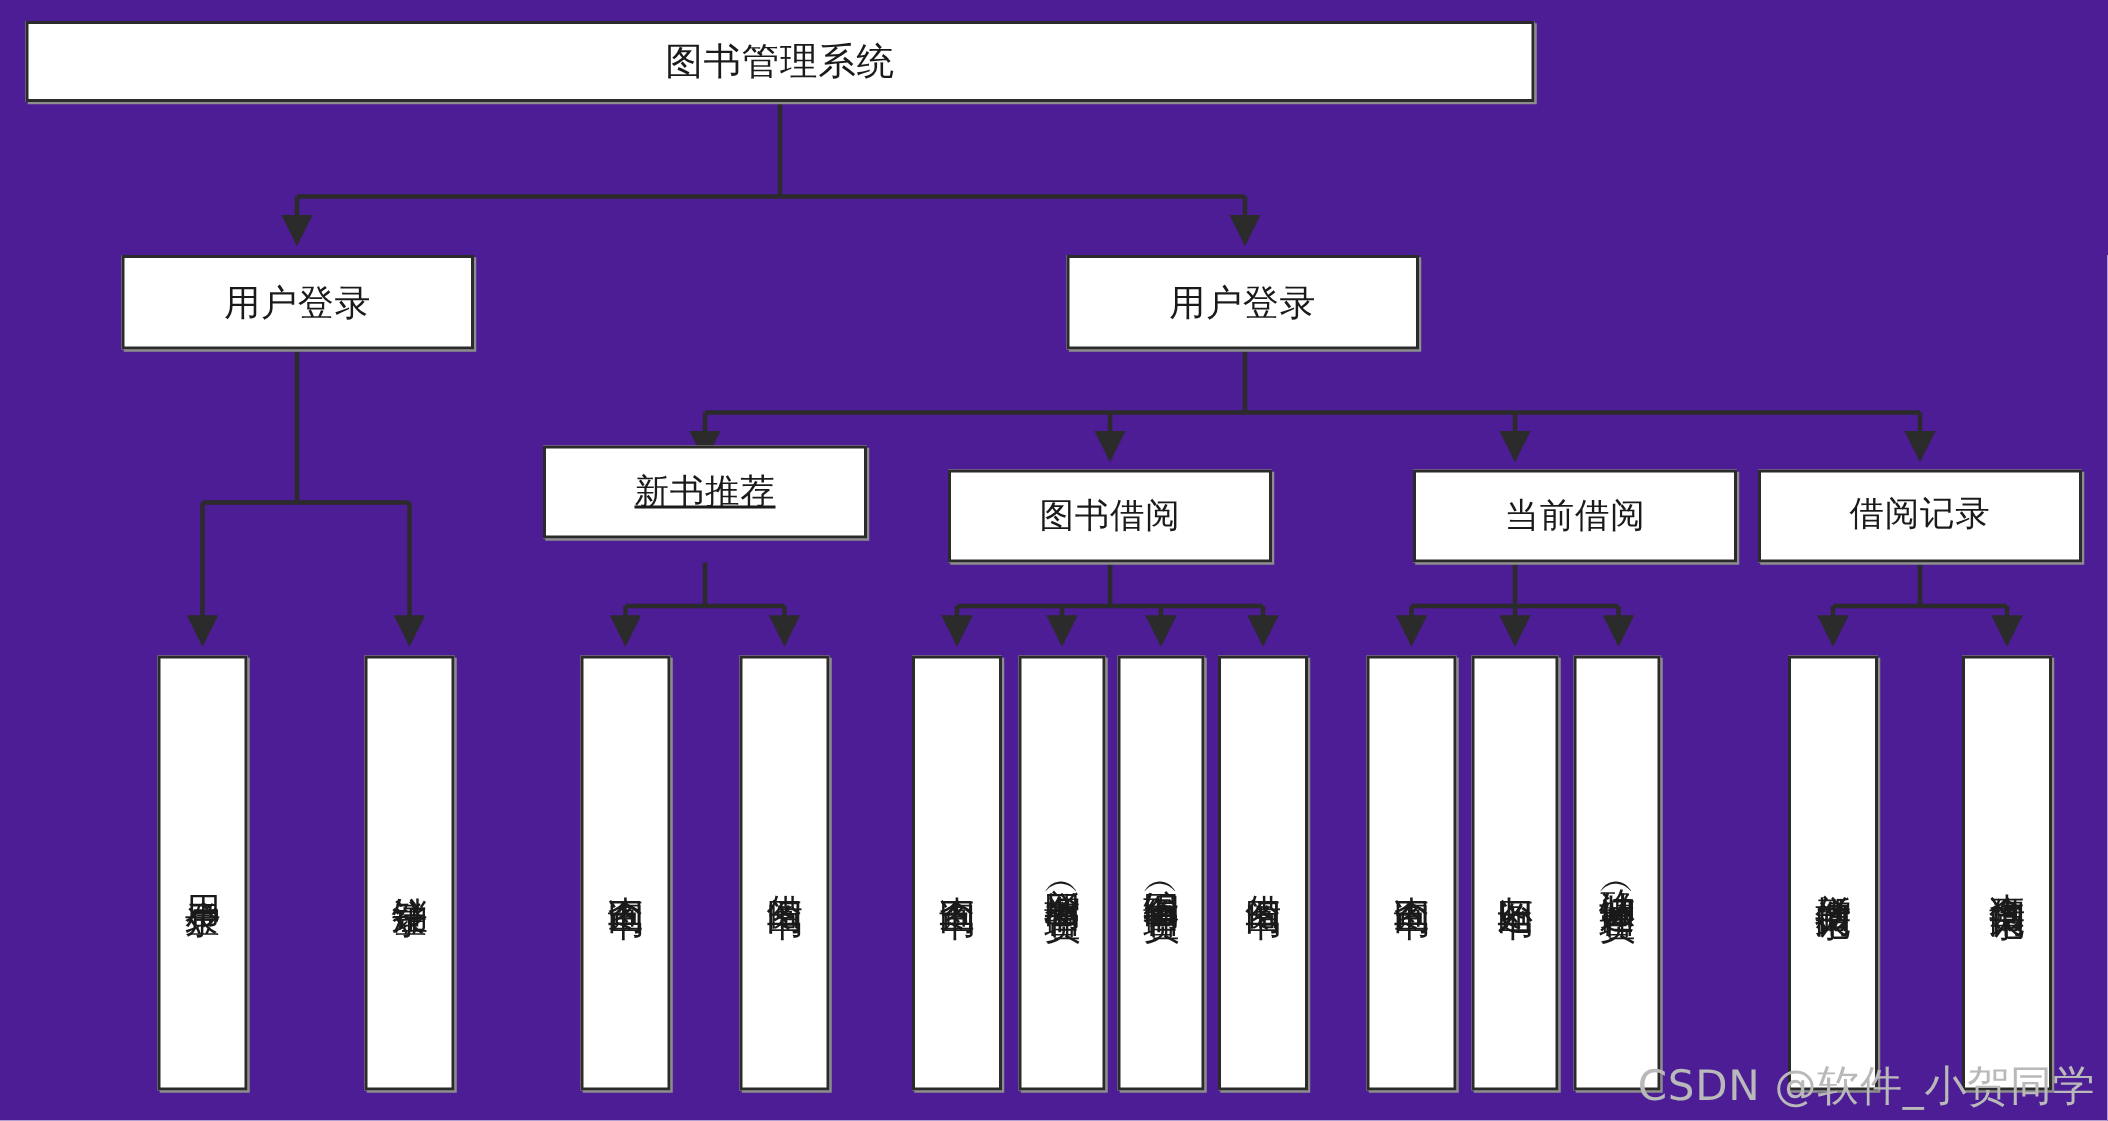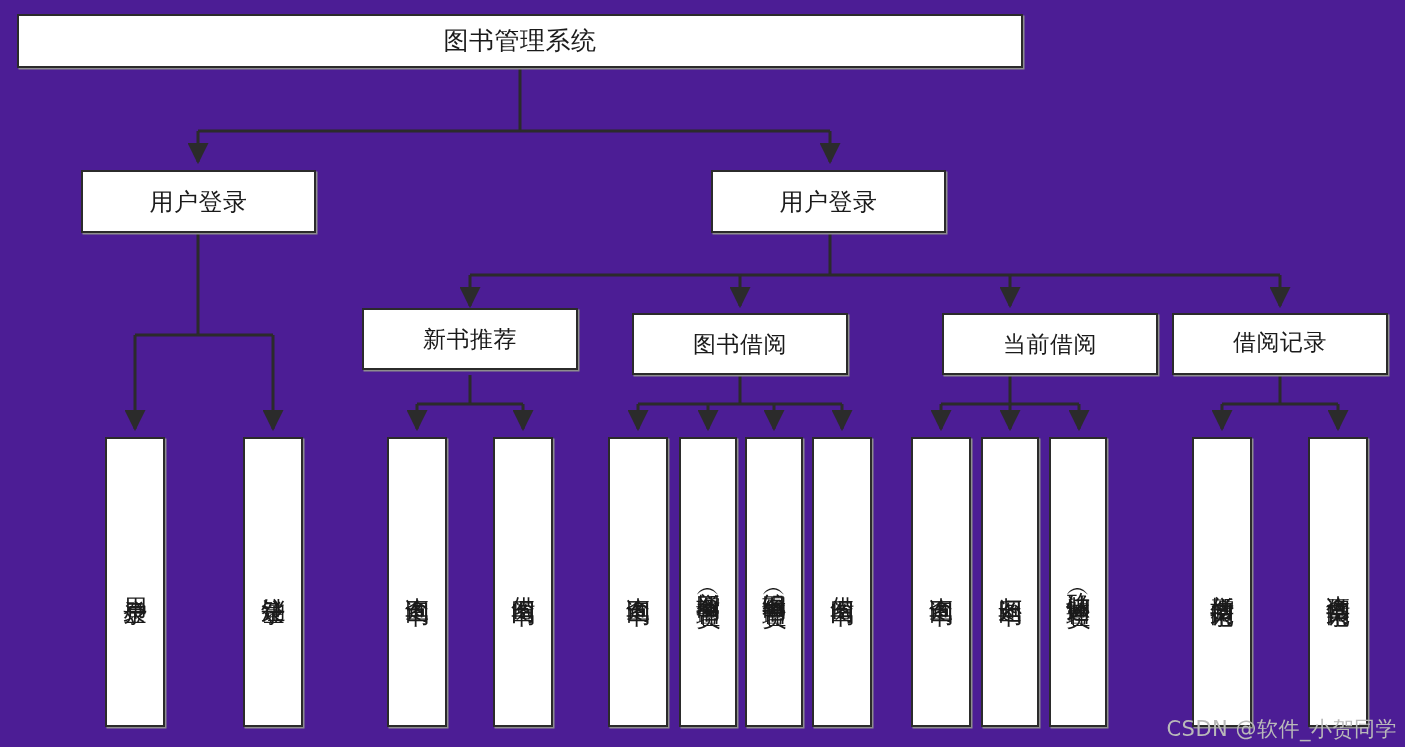--- a/index.html
+++ b/index.html
@@ -56,21 +56,21 @@
     text-orientation: upright;
     line-height: 1.18;
     letter-spacing: 2px;
     white-space: normal;
     max-height: 272px;
   }
   #watermark {
     position: absolute;
     right: 8px;
     bottom: 4px;
-    font-size: 21px;
+    font-size: 28px;
     color: #b9b9b9;
     letter-spacing: 0.5px;
     white-space: nowrap;
     user-select: none;
   }
 </style>
 </head>
 <body>
 
 <div id="diagram-root">
@@ -130,21 +130,21 @@
   </div>
 
   <div class="node node-l2" style="left:81px; top:170px; width:235px; height:63px;">
     <span class="label">用户登录</span>
   </div>
 
   <div class="node node-l2" style="left:711px; top:170px; width:235px; height:63px;">
     <span class="label">用户登录</span>
   </div>
 
-  <div class="node node-l3" style="left:362px; top:308px; width:216px; height:62px;">
+  <div class="node node-l3" style="left:362px; top:297px; width:216px; height:62px;text-decoration:underline;">
     <span class="label">新书推荐</span>
   </div>
 
   <div class="node node-l3" style="left:632px; top:313px; width:216px; height:62px;">
     <span class="label">图书借阅</span>
   </div>
 
   <div class="node node-l3" style="left:902px; top:313px; width:216px; height:62px;margin-left:40px;">
     <span class="label">当前借阅</span>
   </div>

